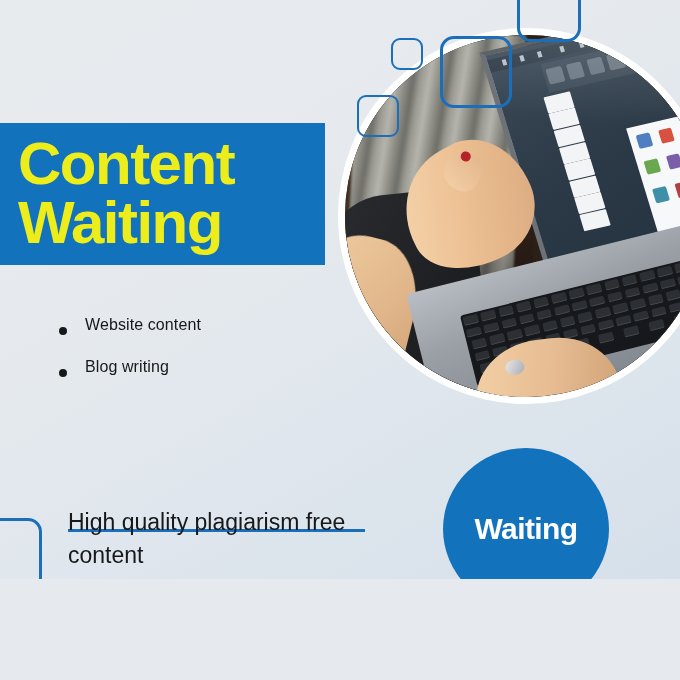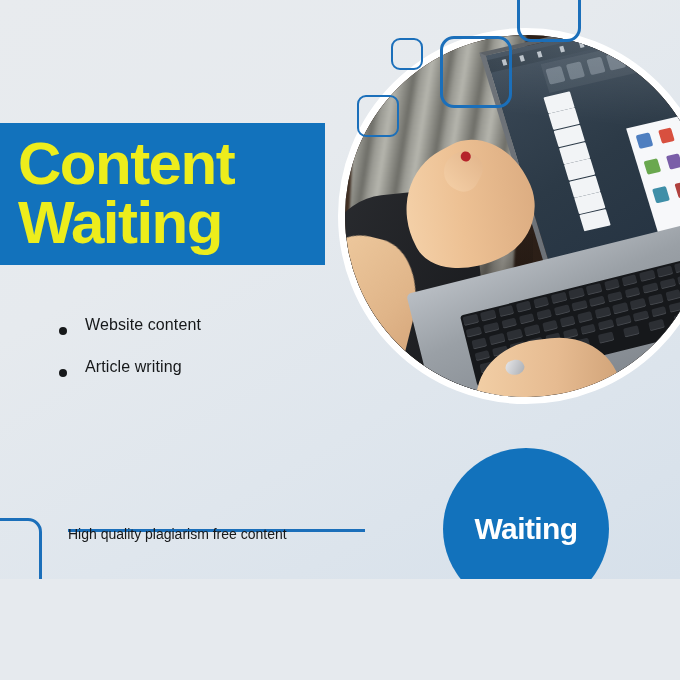--- a/index.html
+++ b/index.html
@@ -208,22 +208,22 @@
     width:8px; height:8px; border-radius:50%;
     background:#16181a;
   }
 
   
   #divider {
     position:absolute; left:68px; top:529px; width:297px; height:3px;
     background:#1b6fba;
   }
   #footnote {
-    position:absolute; left:68px; top:525px; width:330px;
-    font-size:14px; line-height:1.42; color:#16181a;
+    position:absolute; left:68px; top:506px; width:330px;
+    font-size:23px; line-height:1.42; color:#16181a;
   }
 
   
   #badge {
     position:absolute; left:443px; top:448px;
     width:166px; height:162px;
     border-radius:50%;
     background:#1272bc;
     display:flex; flex-direction:column;
     align-items:center; justify-content:center;
@@ -391,21 +391,21 @@
   <div class="deco sm" style="left:36px;top:618px;width:38px;height:38px;"></div>
   <div class="deco sm" style="left:-10px;top:662px;width:32px;height:32px;"></div>
 
   <div id="title-banner">
     <div class="tline">Content</div>
     <div class="tline">Waiting</div>
   </div>
 
   <ul id="bullets">
     <li>Website content</li>
-    <li>Article writing</li>
+    <li>Blog writing</li>
   </ul>
 
   <div id="divider"></div>
   <div id="footnote">High quality plagiarism free content</div>
 
   <div id="badge">
     <span>Waiting</span>
   </div>
 
 </div>

